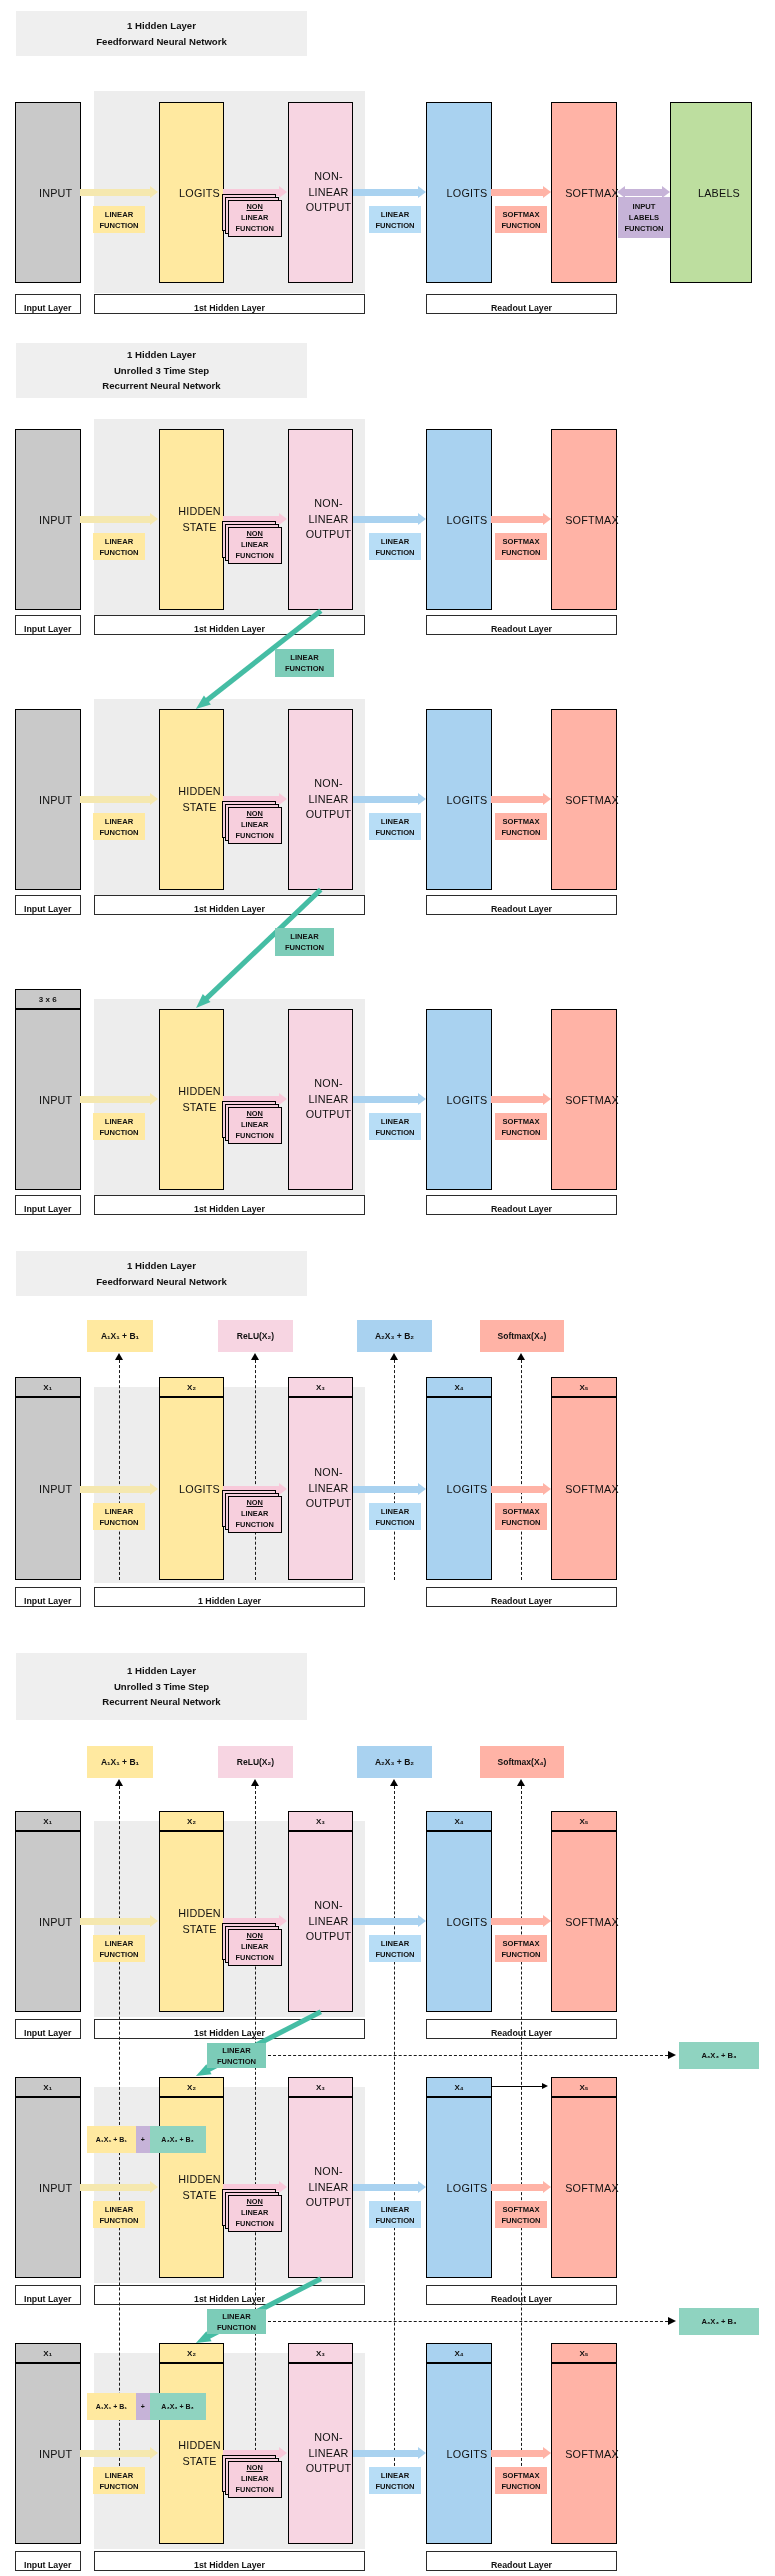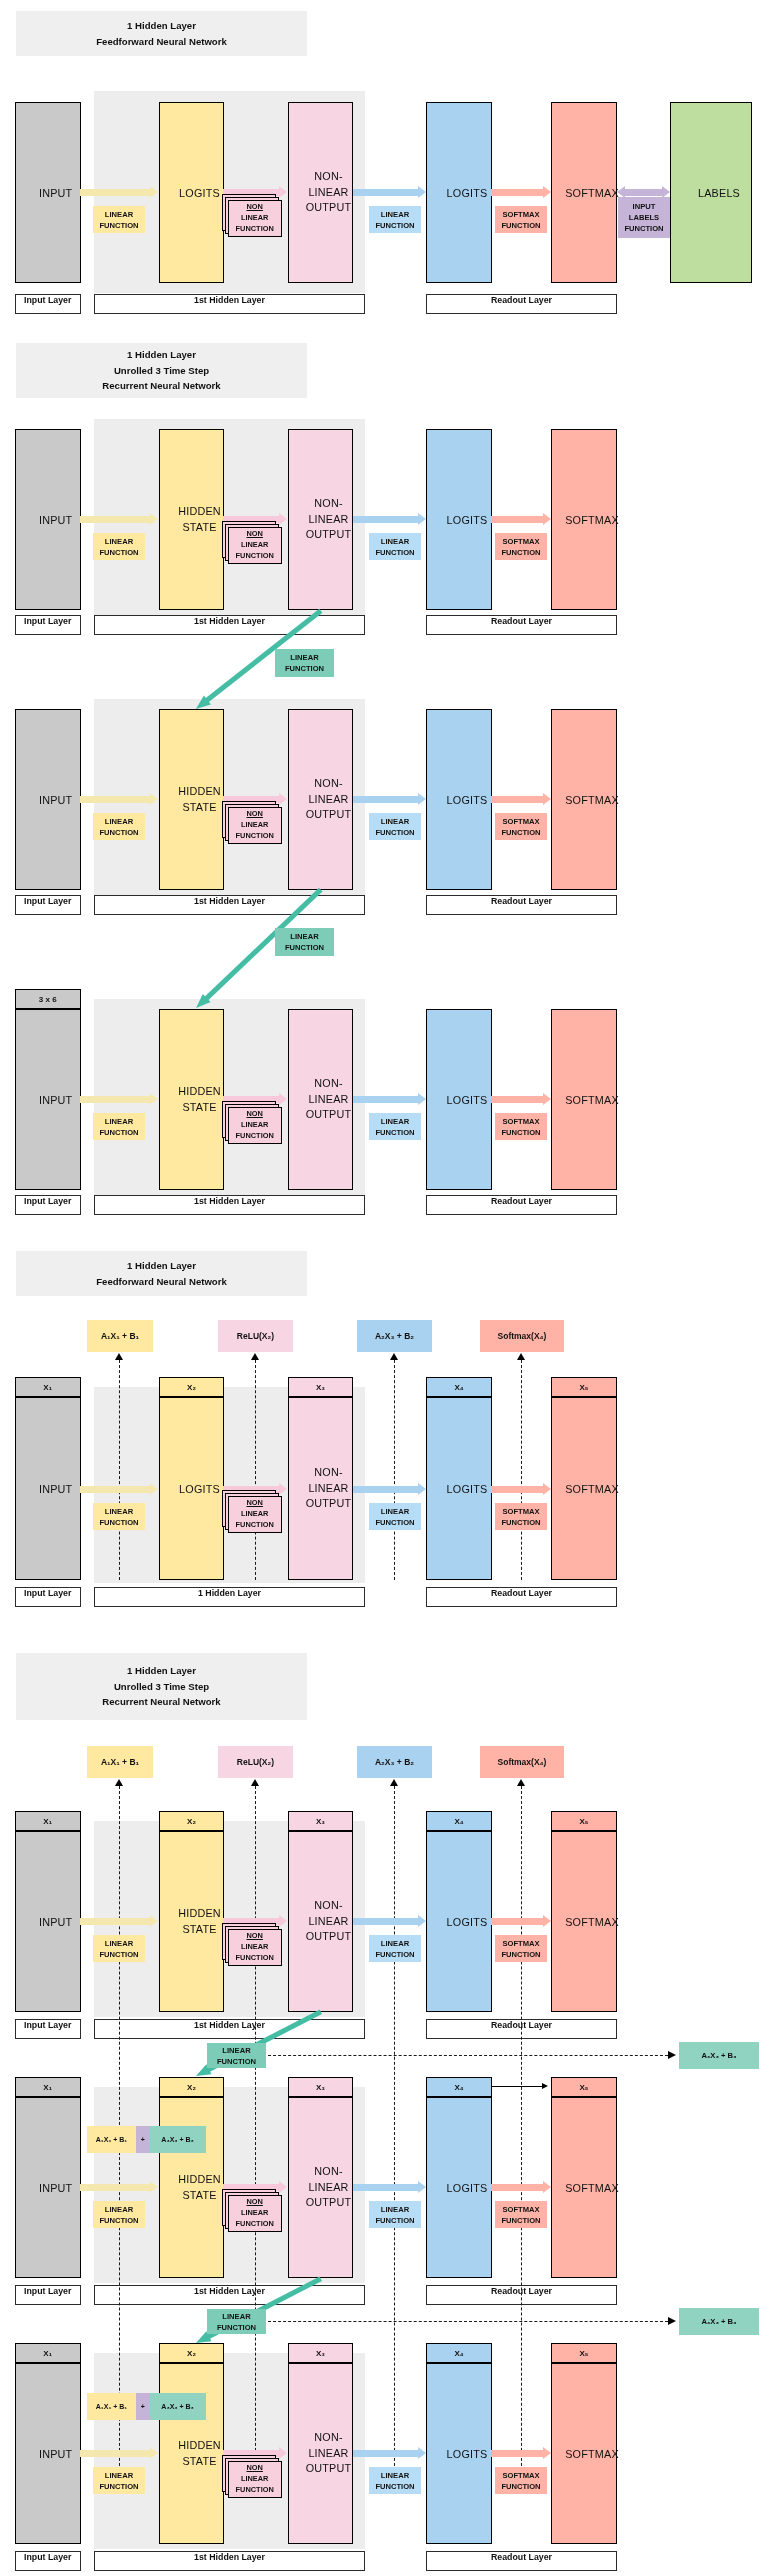--- a/index.html
+++ b/index.html
@@ -8,21 +8,21 @@
   .panel{position:absolute;background:var(--panel);z-index:0;}
   .box{position:absolute;border:1.4px solid #000;box-sizing:border-box;display:flex;align-items:center;justify-content:center;text-align:center;font-size:10.8px;letter-spacing:0.2px;z-index:3;padding-left:16px;}
   .ml span{display:block;line-height:1.45;}
   .gray{background:var(--gray);}
   .yellow{background:var(--yellow);}
   .pink{background:var(--pink);}
   .blue{background:var(--blue);}
   .salmon{background:var(--salmon);}
   .green{background:var(--green);}
   .hdr{position:absolute;border:1.4px solid #000;box-sizing:border-box;display:flex;align-items:center;justify-content:center;font-weight:bold;font-size:8px;z-index:3;}
-  .laybox{position:absolute;background:#fff;border:1.1px solid #2b2b2b;box-sizing:border-box;display:flex;align-items:flex-start;justify-content:center;font-weight:bold;font-size:8.8px;z-index:1;}
+  .laybox{position:absolute;background:#fff;border:1.1px solid #2b2b2b;box-sizing:border-box;display:flex;align-items:flex-end;justify-content:center;font-weight:bold;font-size:8.8px;z-index:1;}
   .harrow{position:absolute;height:6.8px;background:currentColor;z-index:4;}
   .harrow::after{content:"";position:absolute;left:100%;top:50%;transform:translateY(-50%);width:0;height:0;border-top:6.2px solid transparent;border-bottom:6.2px solid transparent;border-left:8.5px solid currentColor;}
   .harrow.dbl::before{content:"";position:absolute;right:100%;top:50%;transform:translateY(-50%);width:0;height:0;border-top:6.2px solid transparent;border-bottom:6.2px solid transparent;border-right:8.5px solid currentColor;}
   .flabel{position:absolute;display:flex;align-items:center;justify-content:center;text-align:center;font-weight:bold;font-size:7.6px;line-height:1.4;z-index:5;}
   .flabel .ml{display:block;}
   .lf-y{background:var(--yellow);}
   .lf-b{background:var(--blue-light);}
   .lf-s{background:var(--salmon);}
   .lf-p{background:var(--purple);}
   .lf-t{background:var(--teal-label);}

